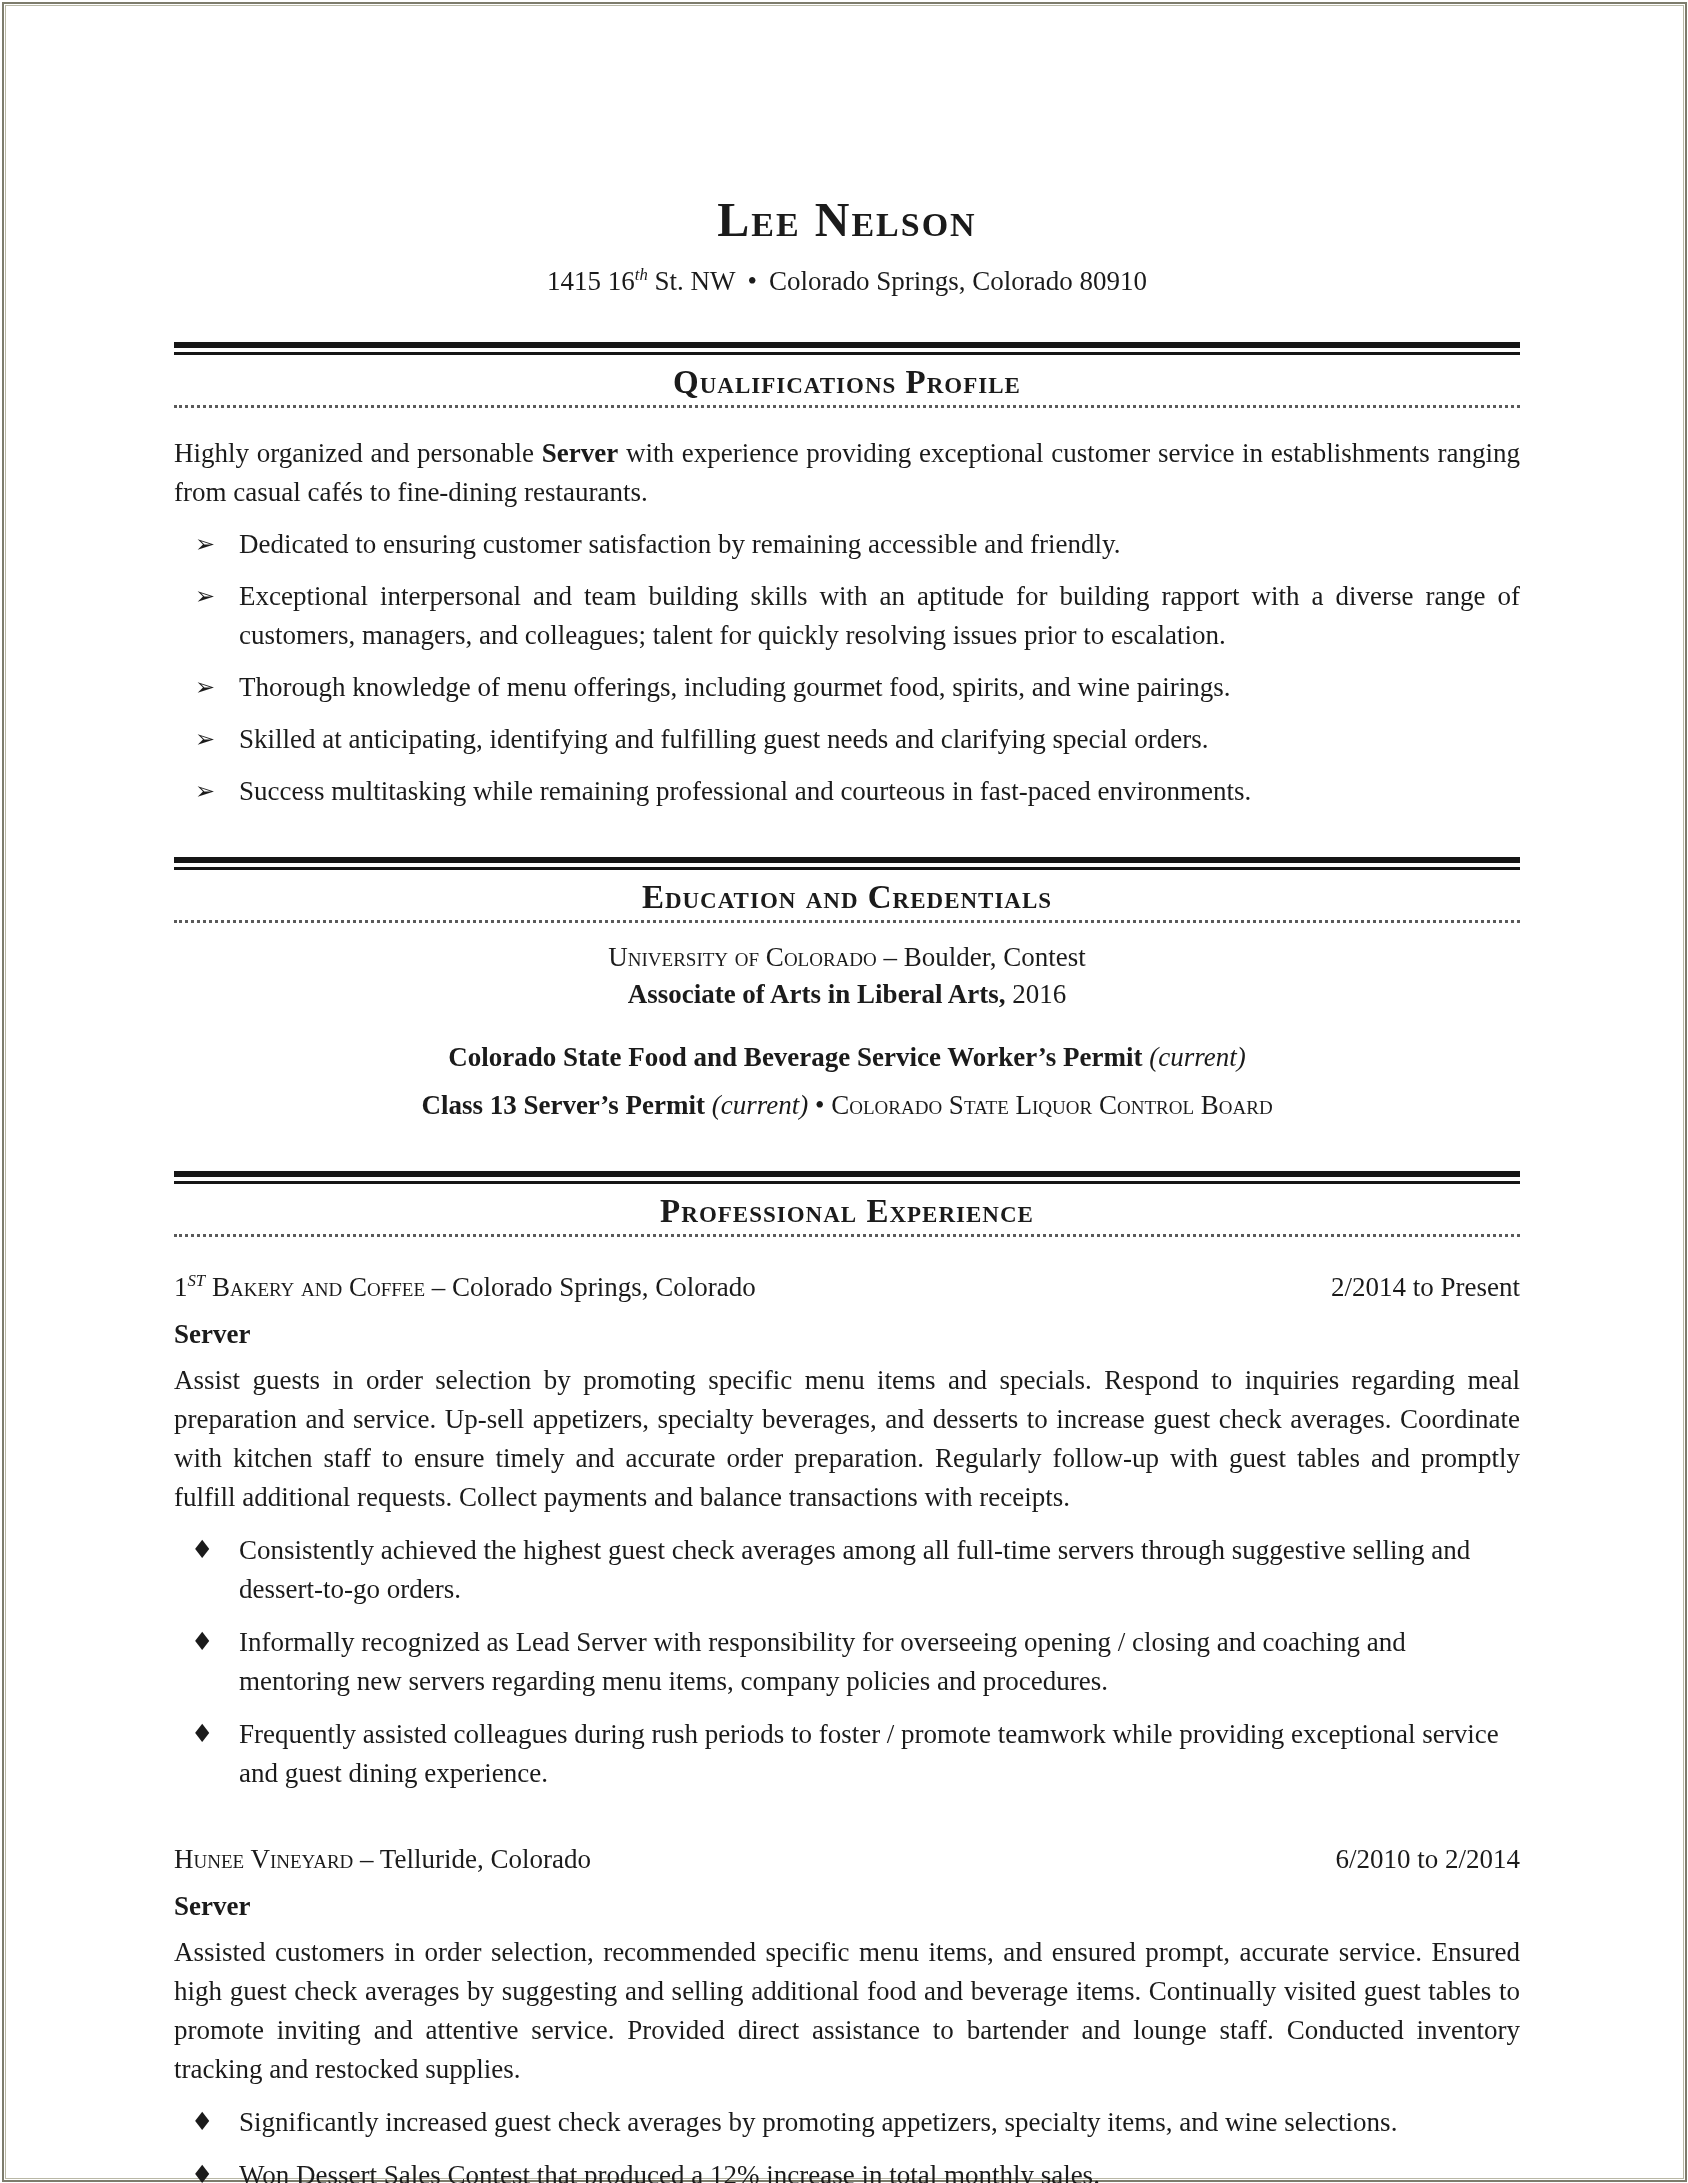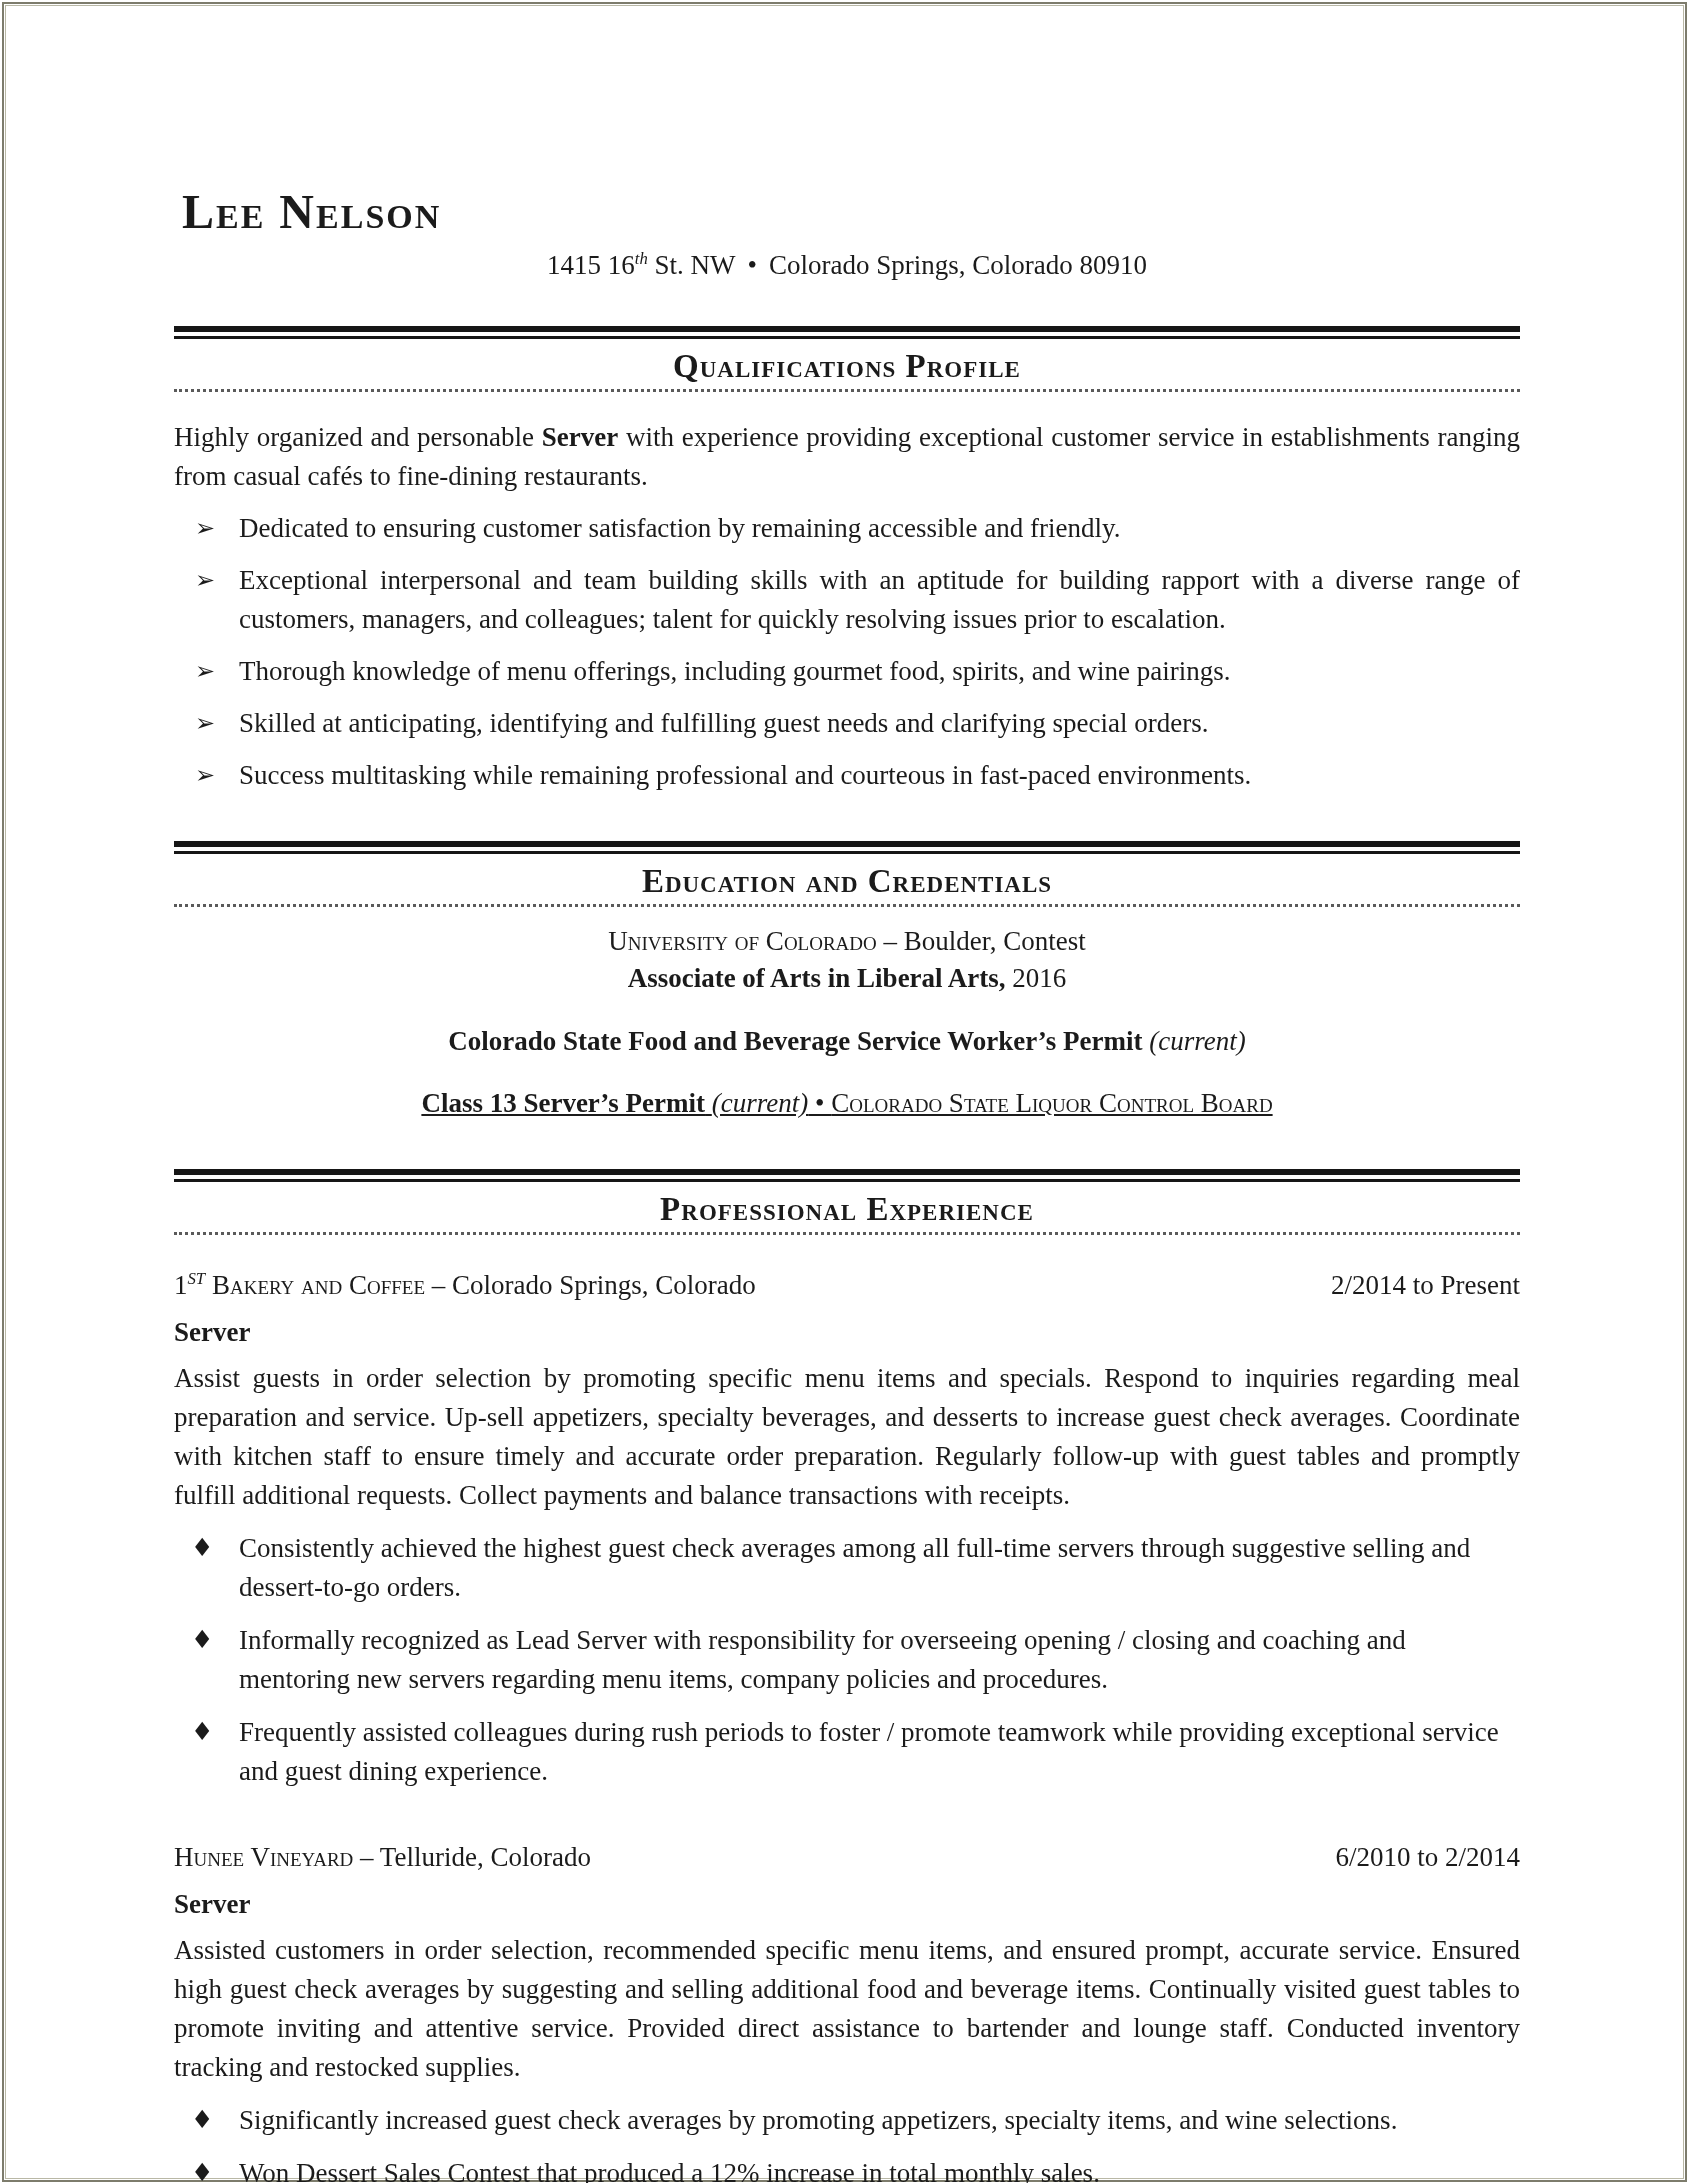--- a/index.html
+++ b/index.html
@@ -13,21 +13,21 @@
     border:2px solid #7d7c6c;
     box-shadow:inset 0 0 0 1px #ffffff, inset 0 0 0 2px #b9b8a6;
     pointer-events:none;
   }
   .page{
     position:relative;
     padding:176px 169px 0 174px;
   }
   
   .name{
-    margin:8px;
+    margin:16px;text-align:center;
     font-size:48px;line-height:55px;font-weight:bold;
     font-variant:small-caps;letter-spacing:2px;
   }
   .hline{
     text-align:center;font-size:27px;line-height:37px;
   }
   
   .section{margin-top:42px;}
   .section.tight{margin-top:46px;}
   .rule-double{
@@ -60,21 +60,21 @@
     text-align:justify;text-justify:inter-word;
   }
   ul.blist.diamond .marker{font-size:25px;flex-basis:48px;margin-left:17px;}
   ul.blist.diamond li{margin-top:14px;}
   ul.blist.diamond .btxt{text-align:left;}
   
   .edu-line{text-align:center;font-size:27px;line-height:37px;}
   .edu-l1{margin-top:16px;}
   .edu-l2{margin-top:0;}
   .edu-l3{margin-top:24px;line-height:40px;}
-  .edu-l4{margin-top:22px;line-height:40px;text-decoration:underline;}
+  .edu-l4{margin-top:8px;line-height:40px;}
   
   .job{margin-top:32px;}
   .job + .job{margin-top:48px;}
   .job-head{
     display:flex;justify-content:space-between;align-items:baseline;
     font-size:27px;line-height:37px;gap:48px;
   }
   .job-dates{white-space:nowrap;}
   .job-role{font-weight:bold;font-size:27px;line-height:37px;margin-top:10px;}
   .job-sum{margin-top:8px;}

